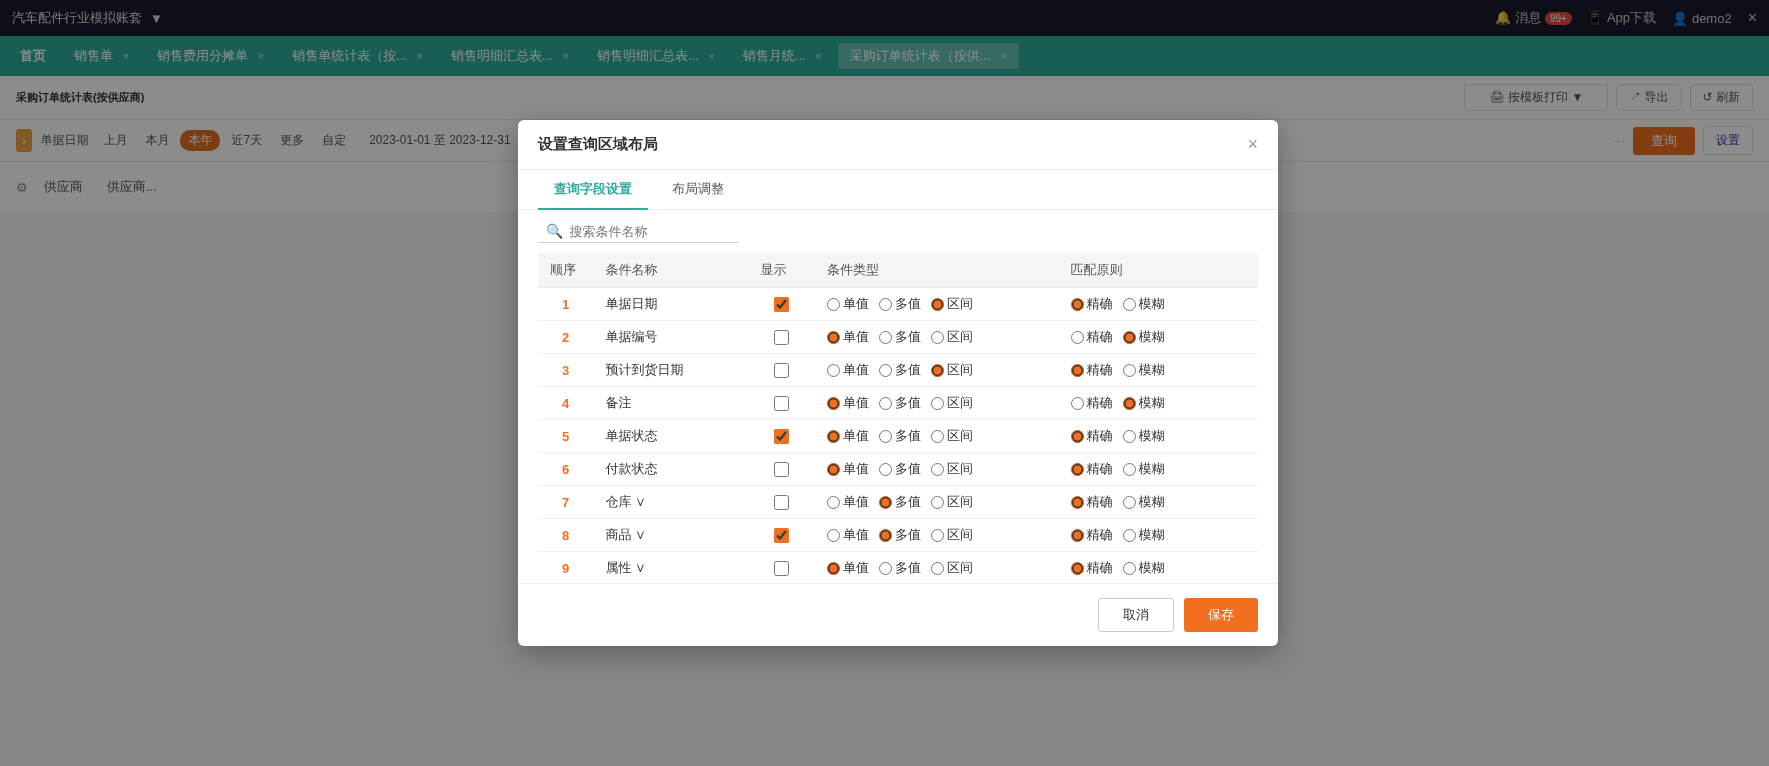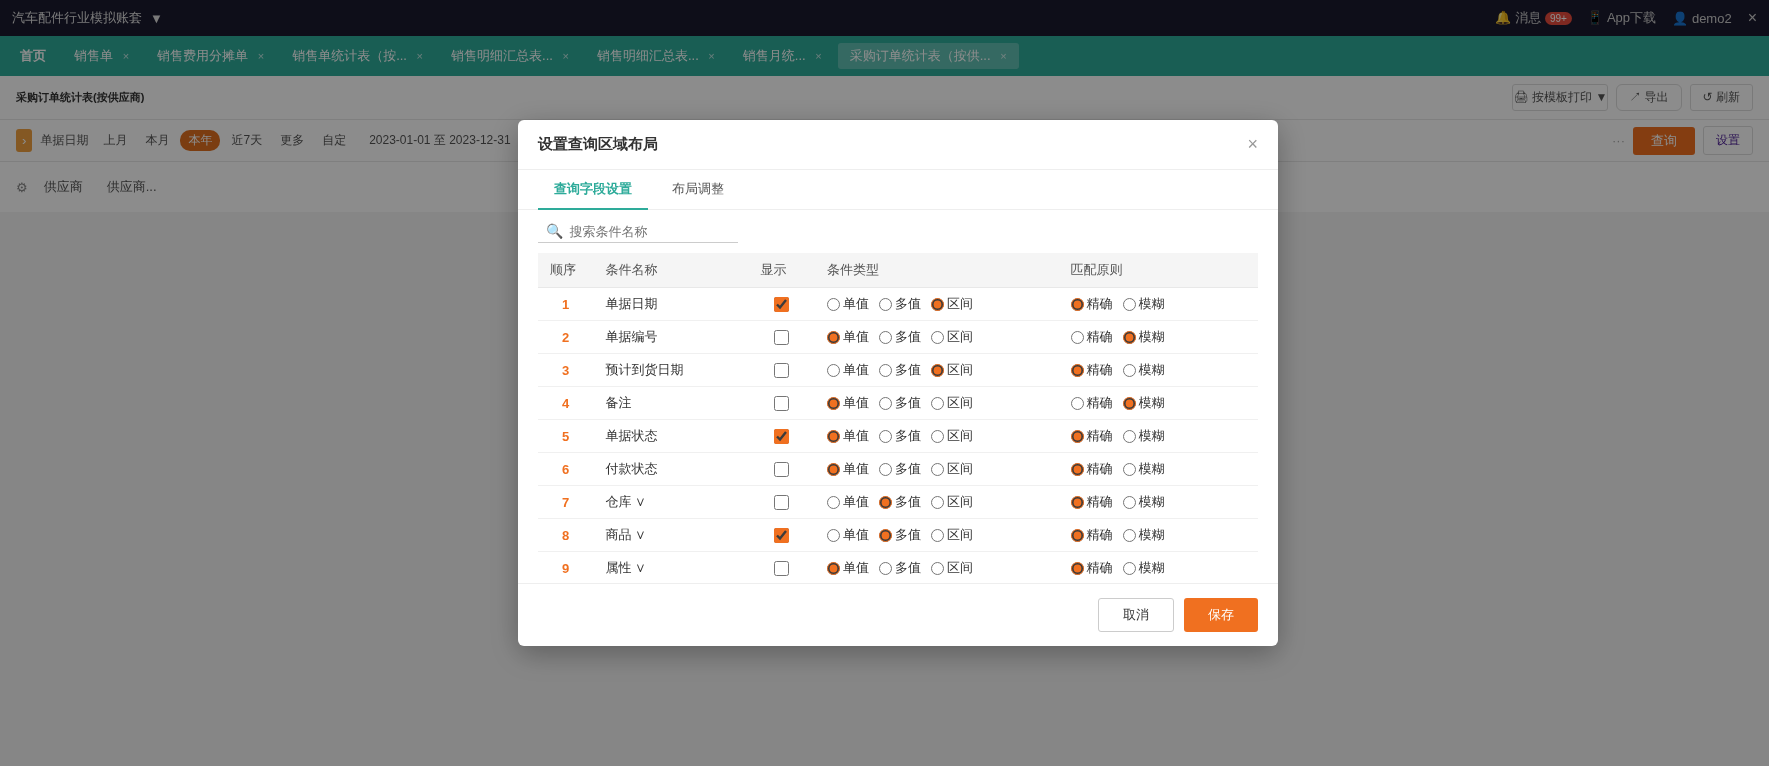--- a/index.html
+++ b/index.html
@@ -44,21 +44,21 @@
     
     .page-header {
       background: white;
       padding: 8px 16px;
       border-bottom: 1px solid #e8e8e8;
       display: flex;
       align-items: center;
       justify-content: space-between;
     }
     .page-title { font-size: 11px; font-weight: bold; color: #333; }
-    .btn-print { border: 1px solid #ddd; background: white; padding: 4px 0; border-radius: 3px; cursor: pointer; font-size: 12px; color: #555; }
+    .btn-print { border: 1px solid #ddd; background: white; padding: 4px 24px; border-radius: 3px; cursor: pointer; font-size: 12px; color: #555; }
     .btn-export { border: 1px solid #ddd; background: white; padding: 4px 12px; border-radius: 6px; cursor: pointer; font-size: 12px; color: #555; }
     .btn-refresh { border: 1px solid #ddd; background: white; padding: 4px 12px; border-radius: 3px; cursor: pointer; font-size: 12px; color: #555; }
 
     
     .filter-bar {
       background: white;
       padding: 6px 16px;
       display: flex;
       align-items: center;
       gap: 8px;

